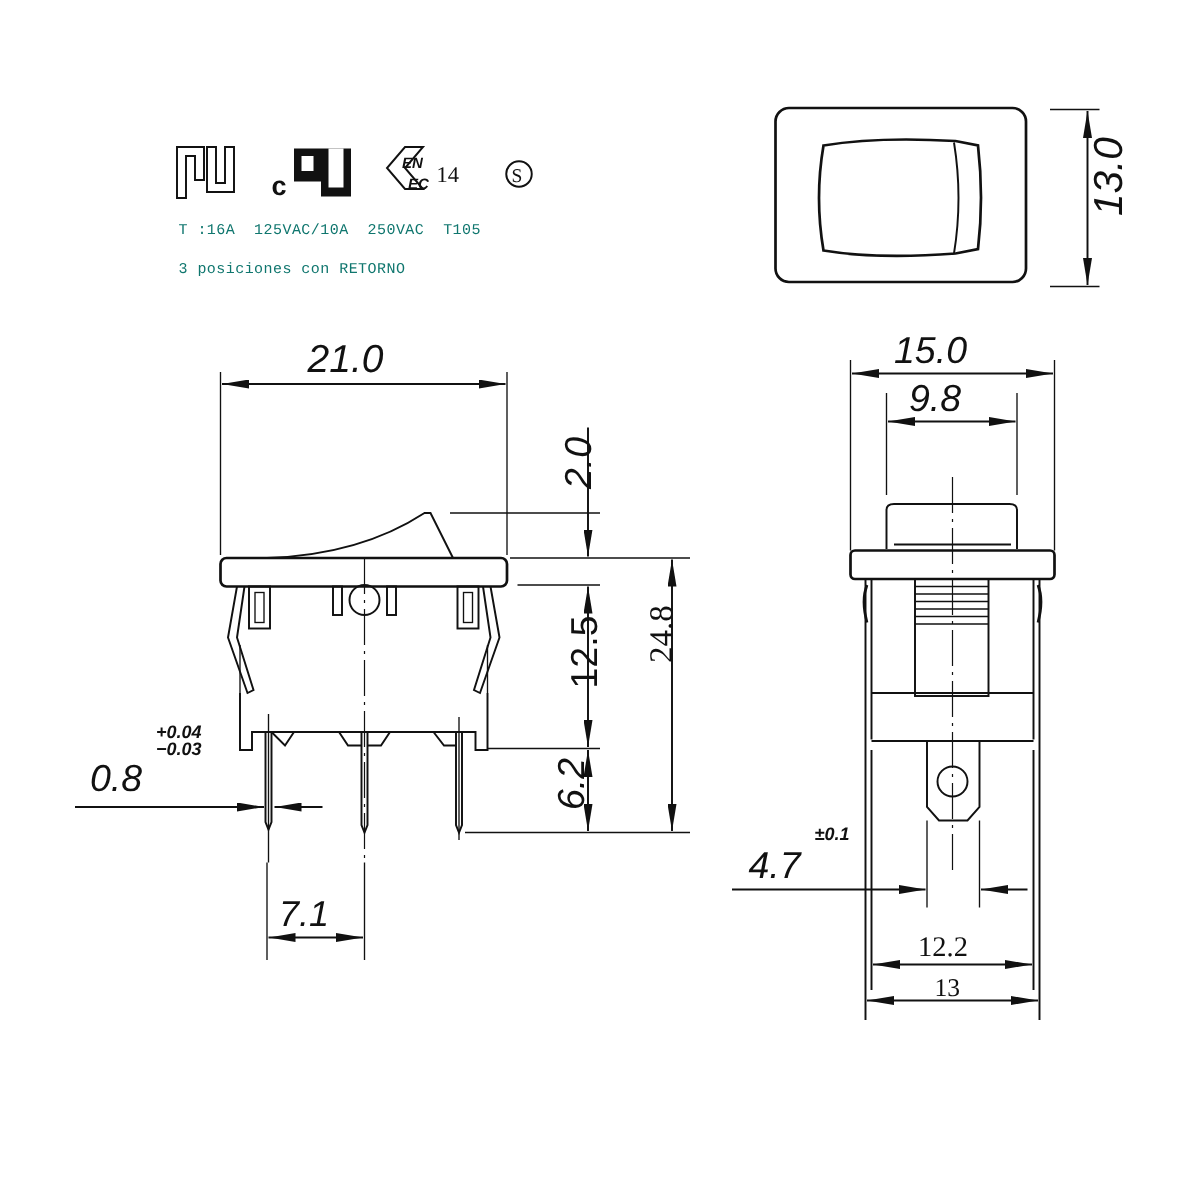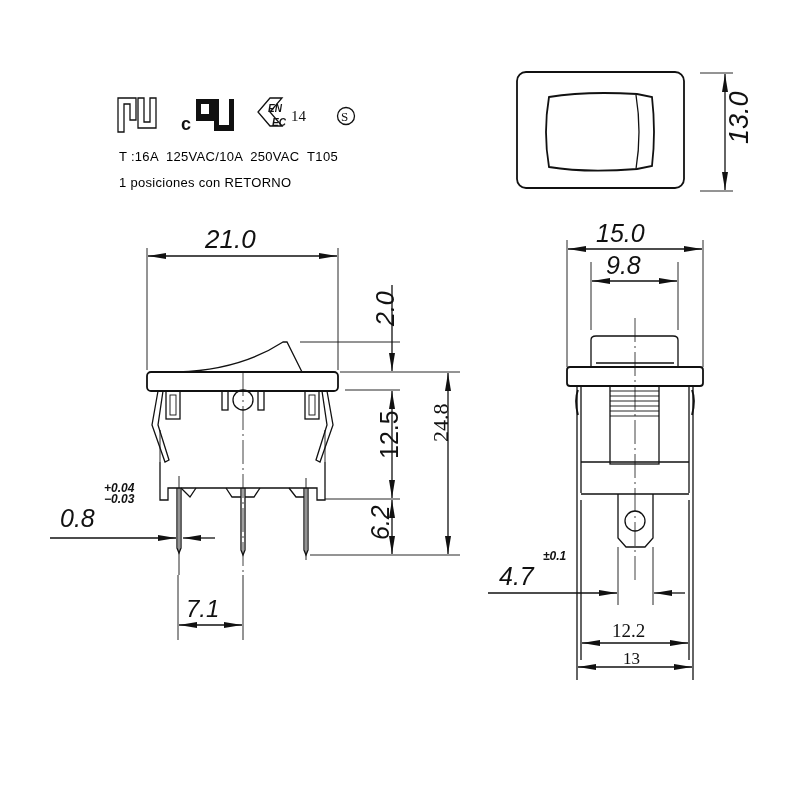--- a/index.html
+++ b/index.html
@@ -1,18 +1,18 @@
 <!DOCTYPE html>
 <html><head>
   <meta charset="utf-8">
   <style>
     html, body { margin: 0; padding: 0; background: #ffffff; }
     body { width: 800px; height: 800px; position: relative; overflow: hidden; font-family: "Liberation Sans", sans-serif; color: #111; }
     svg { position: absolute; left: 0; top: 0; }
-    .spec-text { position: absolute; font-family: Liberation Sans, sans-serif; font-size: 13px; color: #000000; white-space: pre; letter-spacing: 0.3px; }
+    .spec-text { position: absolute; font-family: Liberation Mono, monospace; font-size: 10px; color: #0f766e; white-space: pre; letter-spacing: 0.3px; }
     .dim { font-family: "Liberation Sans", sans-serif; font-style: italic; fill: #111; }
     .dim-serif { font-family: "Liberation Serif", serif; fill: #111; }
     .ln { stroke: #111; stroke-width: 1.3; fill: none; }
     .thin { stroke: #111; stroke-width: 0.9; fill: none; }
     .thick { stroke: #111; stroke-width: 1.8; fill: none; }
     .center { stroke: #111; stroke-width: 0.8; fill: none; stroke-dasharray: 24 4 2 4; }
     .arrow { fill: #111; }
     .cert { font-family: "Liberation Sans", sans-serif; font-weight: bold; fill: #111; }
   </style>
 </head>
@@ -189,13 +189,13 @@
   <text class="dim" x="186" y="617" font-size="24">7.1</text>
   <text class="dim" x="596" y="242" font-size="25">15.0</text>
   <text class="dim" x="606" y="274" font-size="25">9.8</text>
   <text class="dim" x="499" y="585" font-size="25">4.7</text>
   <text class="dim" x="543" y="560" font-size="12" font-weight="bold">±0.1</text>
   <text class="dim-serif" x="612" y="637" font-size="19">12.2</text>
   <text class="dim-serif" x="623" y="664" font-size="17">13</text>
 </svg>
 
 <div class="spec-text" style="left:119px; top:149px;">T :16A  125VAC/10A  250VAC  T105</div>
-<div class="spec-text" style="left:119px; top:175px;">1 posiciones con RETORNO</div>
+<div class="spec-text" style="left:119px; top:175px;">3 posiciones con RETORNO</div>
 
 </body></html>

